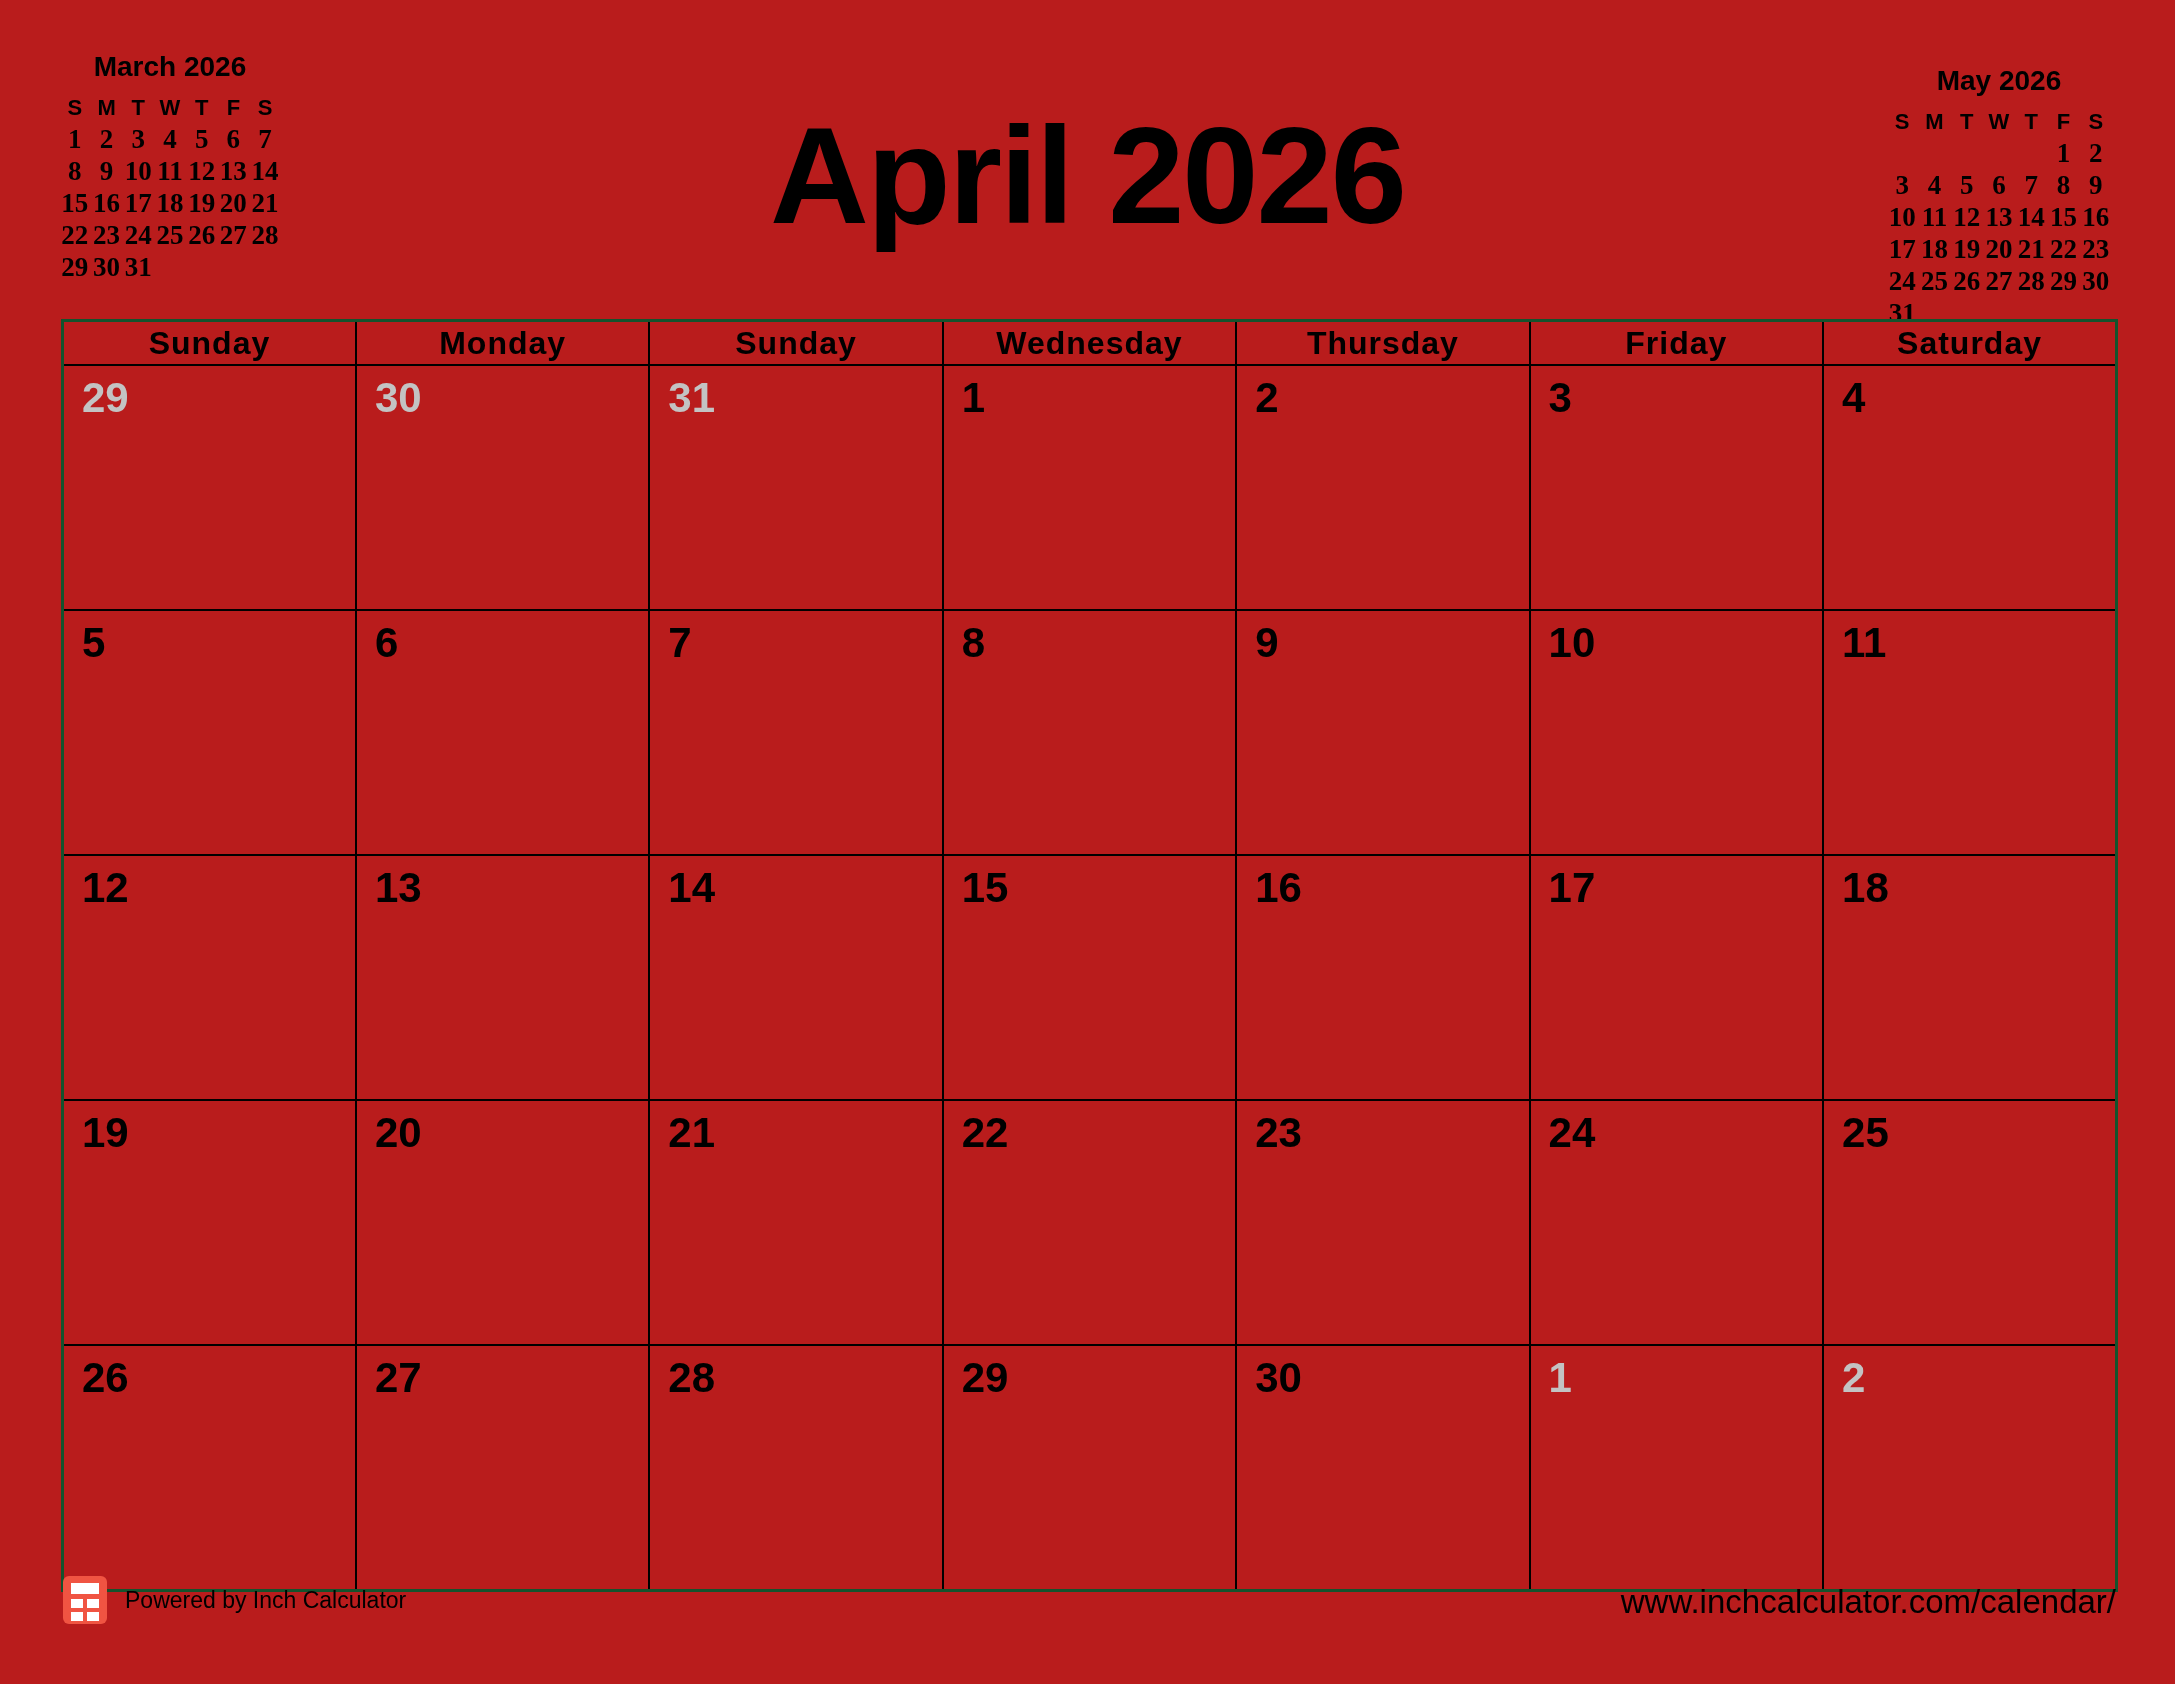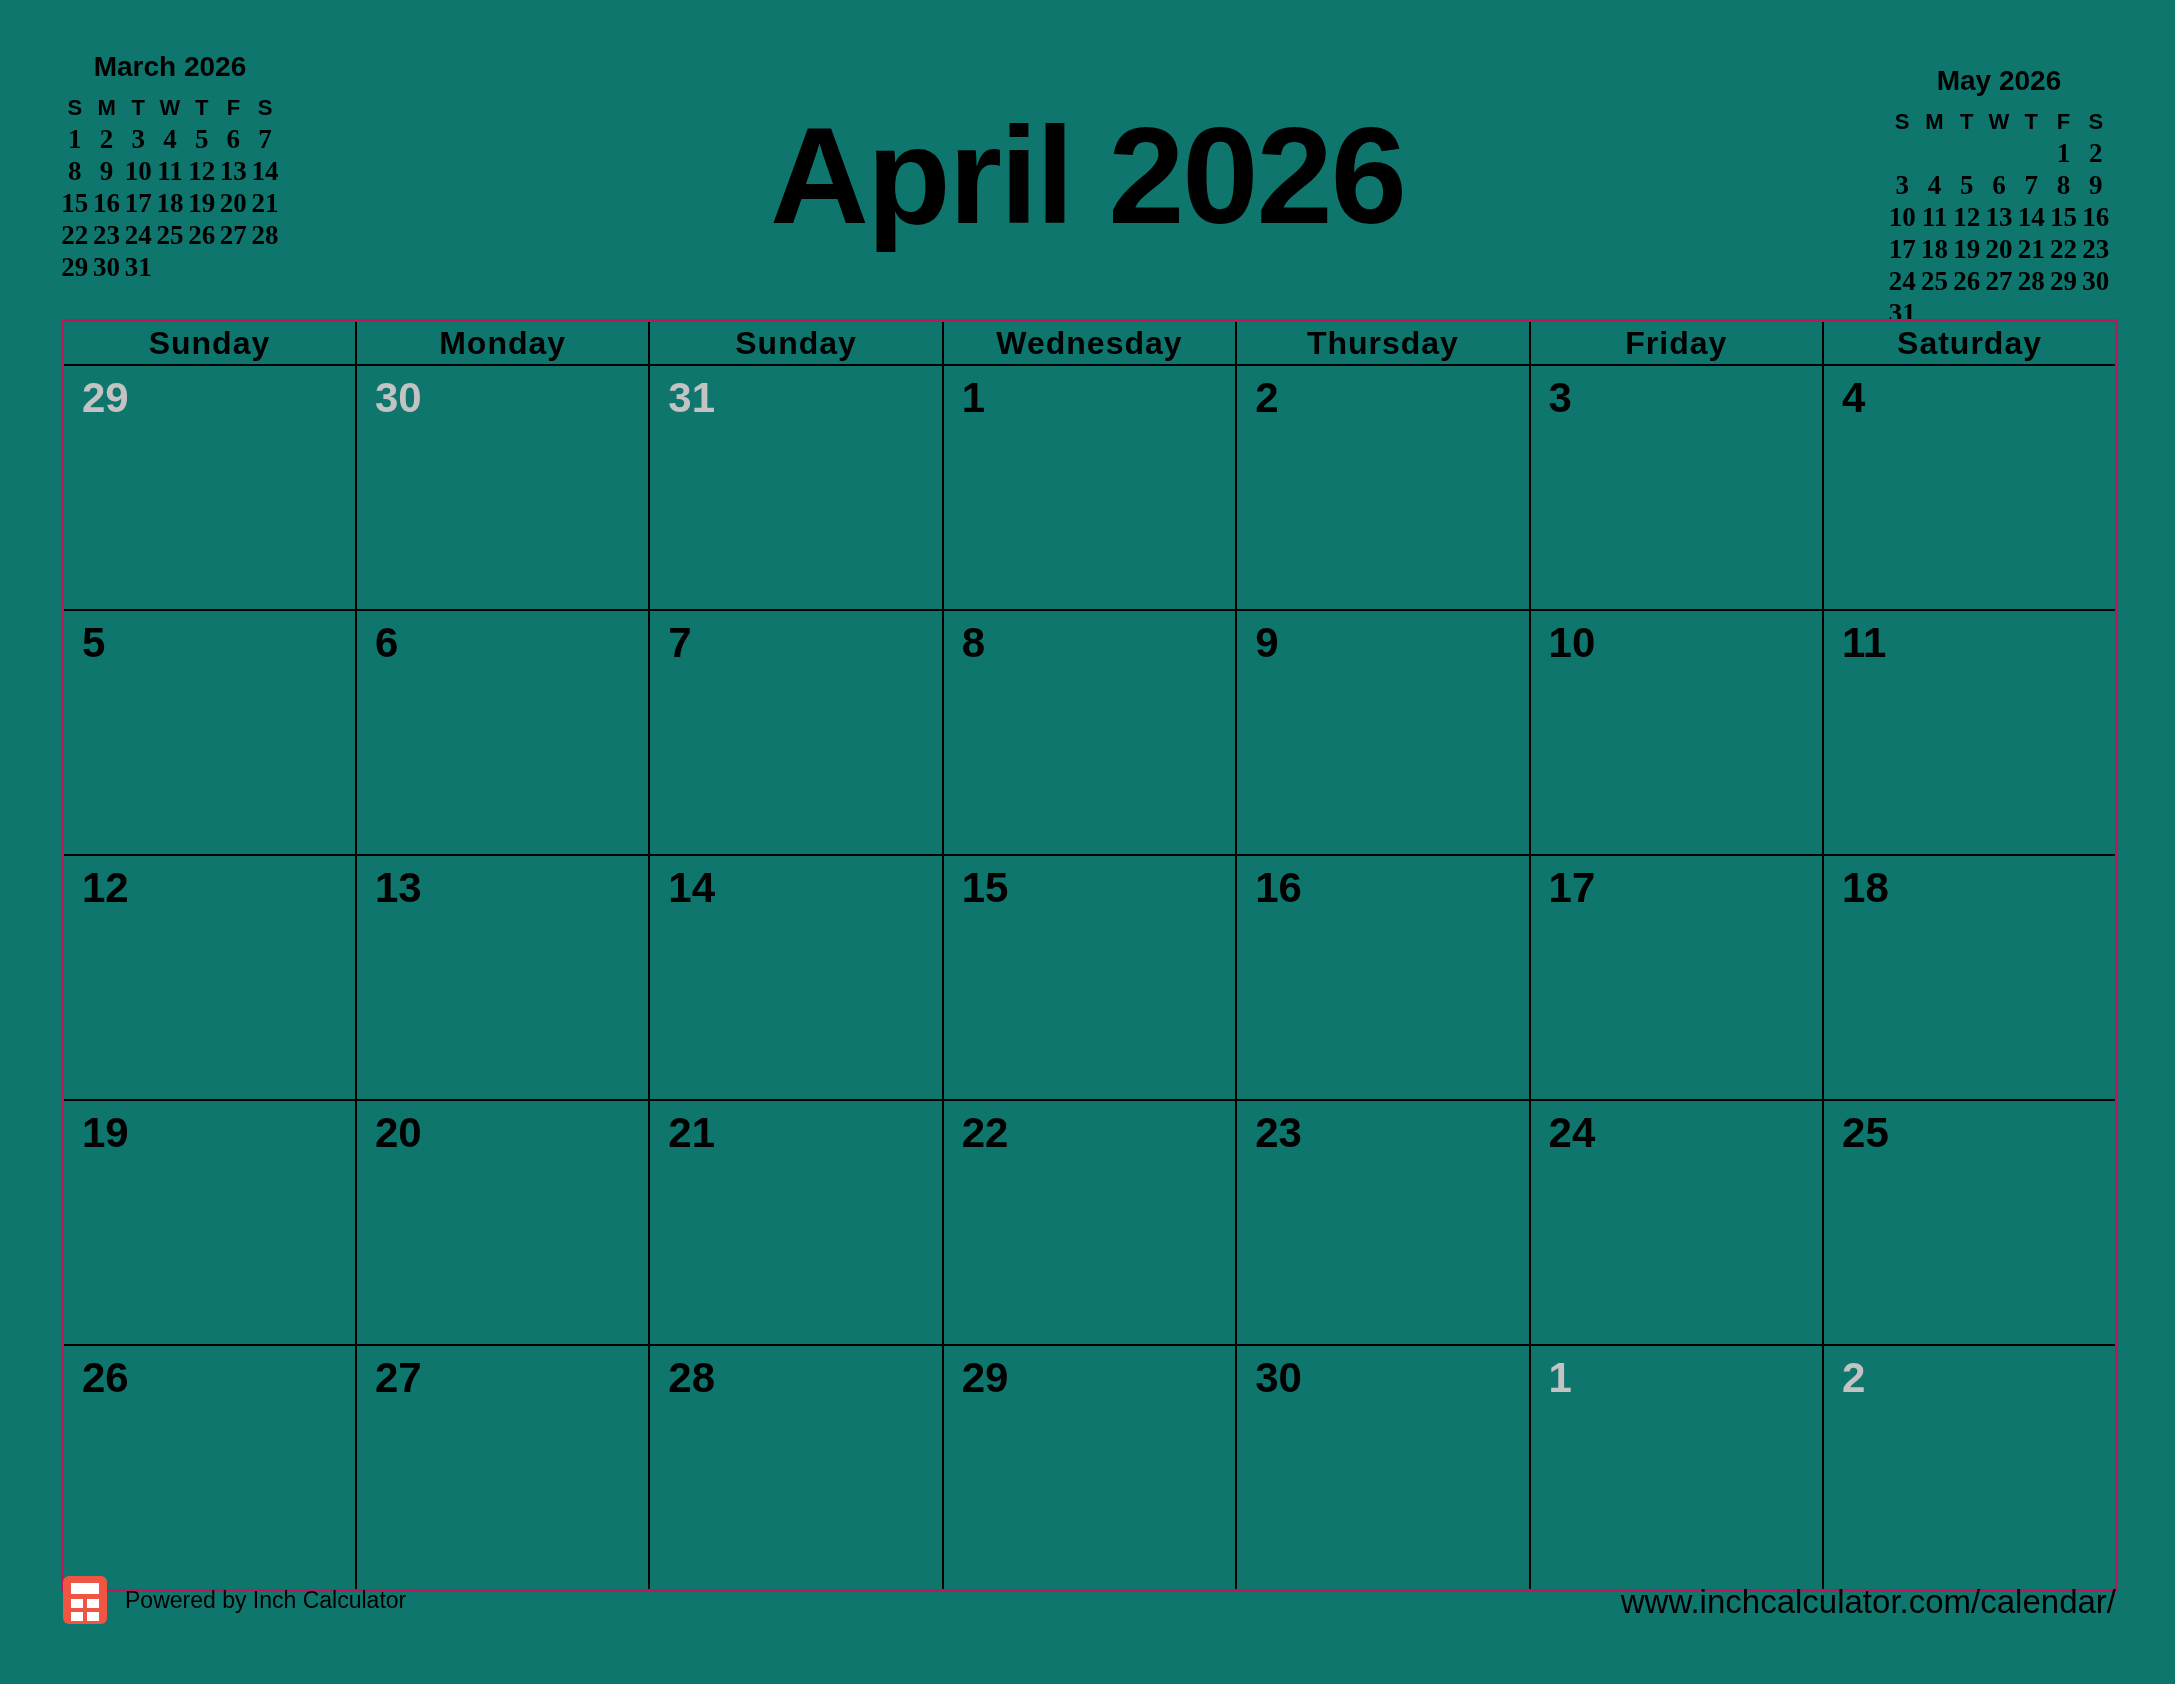--- a/index.html
+++ b/index.html
@@ -1,19 +1,19 @@
 <!DOCTYPE html>
 <html><head>
 <meta charset="utf-8">
 <style>
   html,body { margin:0; padding:0; background:#ffffff; }
   .page {
     position:relative;
     width:2175px; height:1684px;
-    background:#0f766e;
+    background:#b91c1c;
     color:#000;
     font-family:"Liberation Sans", sans-serif;
     overflow:hidden;
   }
 
   
   .mini-cal { position:absolute; top:51px; }
   .mini-march { left:59px; width:222px; }
   .mini-may   { left:1886px; width:226px;margin-top:14px; }
   .mc-title {
@@ -41,21 +41,21 @@
     letter-spacing:-2px;
     margin:0;
   }
 
   
   .calendar {
     position:absolute; left:61px; top:319px;
     width:2057px;
     border-collapse:collapse;
     table-layout:fixed;
-    border:3px solid #be185d;
+    border:3px solid #14532d;
   }
   .calendar th {
     border:2px solid #000;
     height:42px;
     font-size:32px; font-weight:bold;
     letter-spacing:1px;
     text-align:center; padding:0;
   }
   .calendar td {
     border:2px solid #000;

